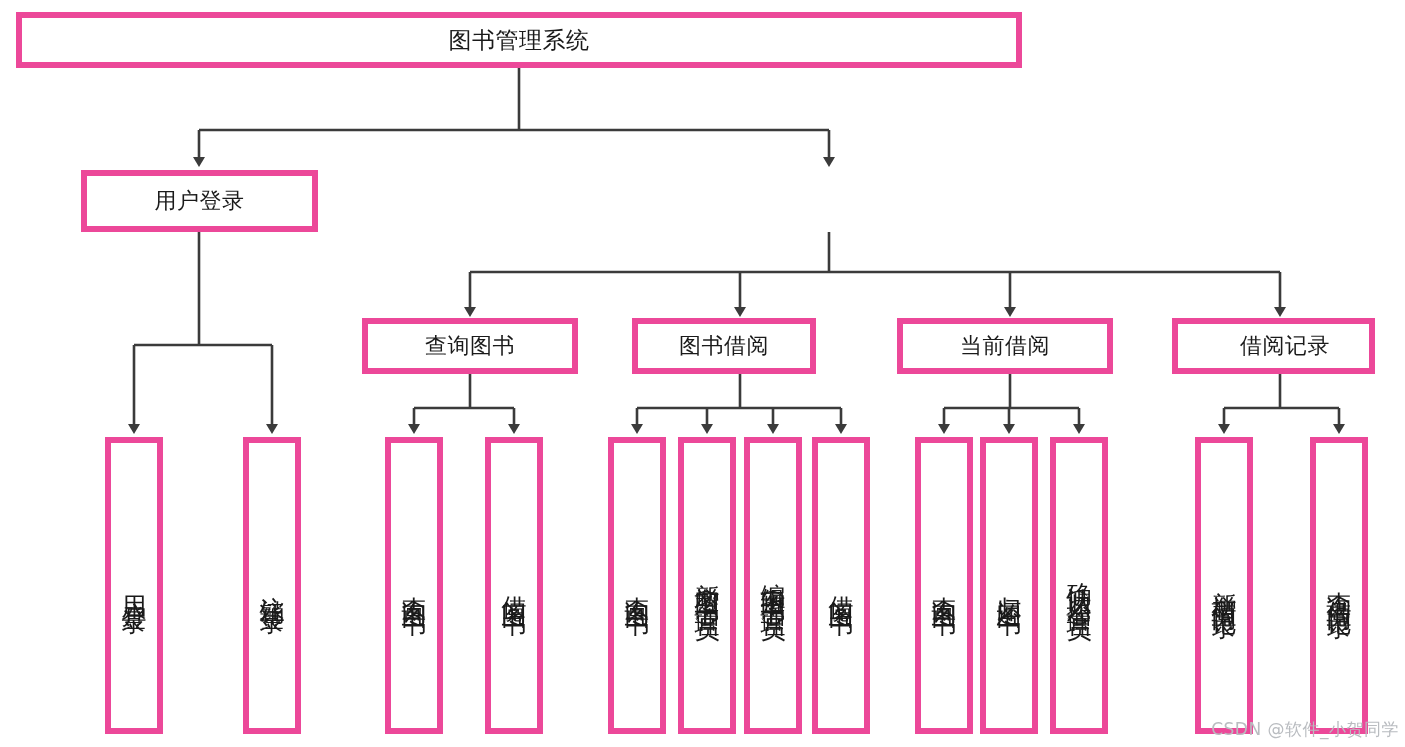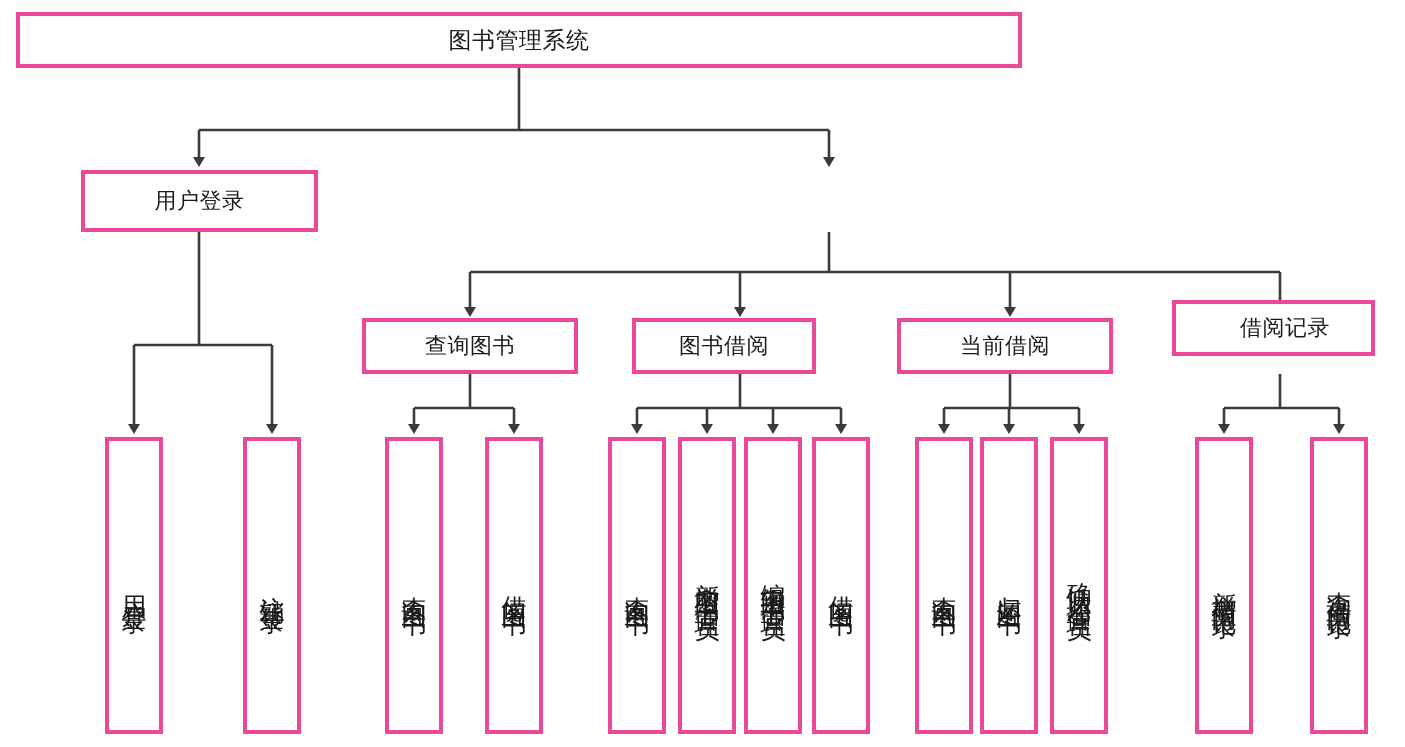--- a/index.html
+++ b/index.html
@@ -20,21 +20,21 @@
   #wires {
     position: absolute;
     left: 0;
     top: 0;
     width: 1405px;
     height: 747px;
   }
   .node {
     position: absolute;
     box-sizing: border-box;
-    border: 4px solid #ec4899;
+    border: 6px solid #ec4899;
     background: #ffffff;
     display: flex;
     align-items: center;
     justify-content: center;
     color: #1a1a1a;
   }
   .node-label {
     display: block;
     white-space: nowrap;
     line-height: 1.05;
@@ -134,21 +134,21 @@
 
   <div class="node horiz" style="left:362px; top:318px; width:216px; height:56px;">
     <span class="node-label">查询图书</span>
   </div>
   <div class="node horiz" style="left:632px; top:318px; width:184px; height:56px;">
     <span class="node-label">图书借阅</span>
   </div>
   <div class="node horiz" style="left:897px; top:318px; width:216px; height:56px;">
     <span class="node-label">当前借阅</span>
   </div>
-  <div class="node horiz" style="left:1172px; top:300px; width:203px; height:56px;padding-left:23px;">
+  <div class="node horiz" style="left:1172px; top:318px; width:203px; height:56px;padding-left:23px;">
     <span class="node-label">借阅记录</span>
   </div>
 
   <div class="node leaf" style="left:105px; top:437px; width:58px; height:297px;">
     <span class="node-label">用户登录</span>
   </div>
   <div class="node leaf" style="left:243px; top:437px; width:58px; height:297px;">
     <span class="node-label">注销登录</span>
   </div>
 
@@ -182,14 +182,15 @@
     <span class="node-label">确认归还（管理员）</span>
   </div>
 
   <div class="node leaf" style="left:1195px; top:437px; width:58px; height:297px;">
     <span class="node-label">新增借阅记录</span>
   </div>
   <div class="node leaf" style="left:1310px; top:437px; width:58px; height:297px;">
     <span class="node-label">查询借阅记录</span>
   </div>
 
+  <div class="watermark">CSDN @软件_小贺同学</div>
 
 </div>
 
 </body></html>

